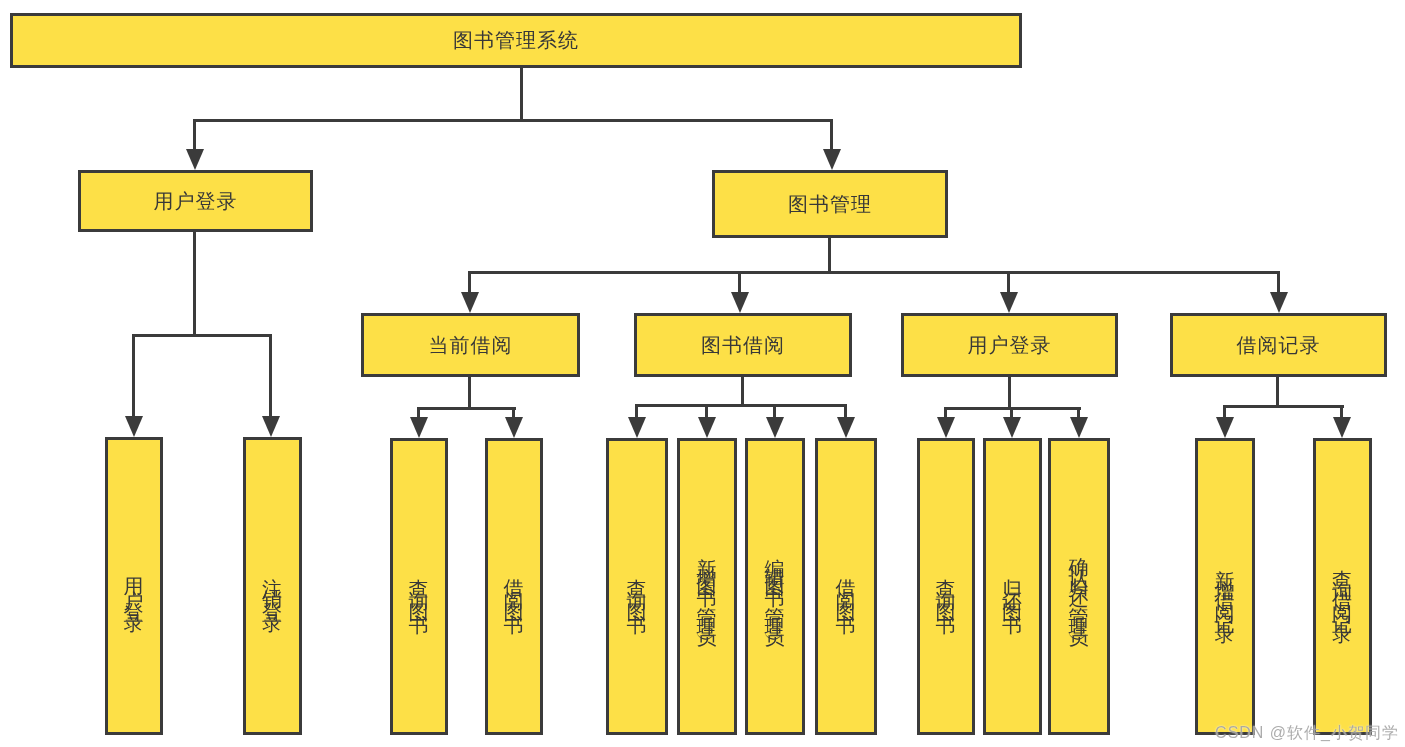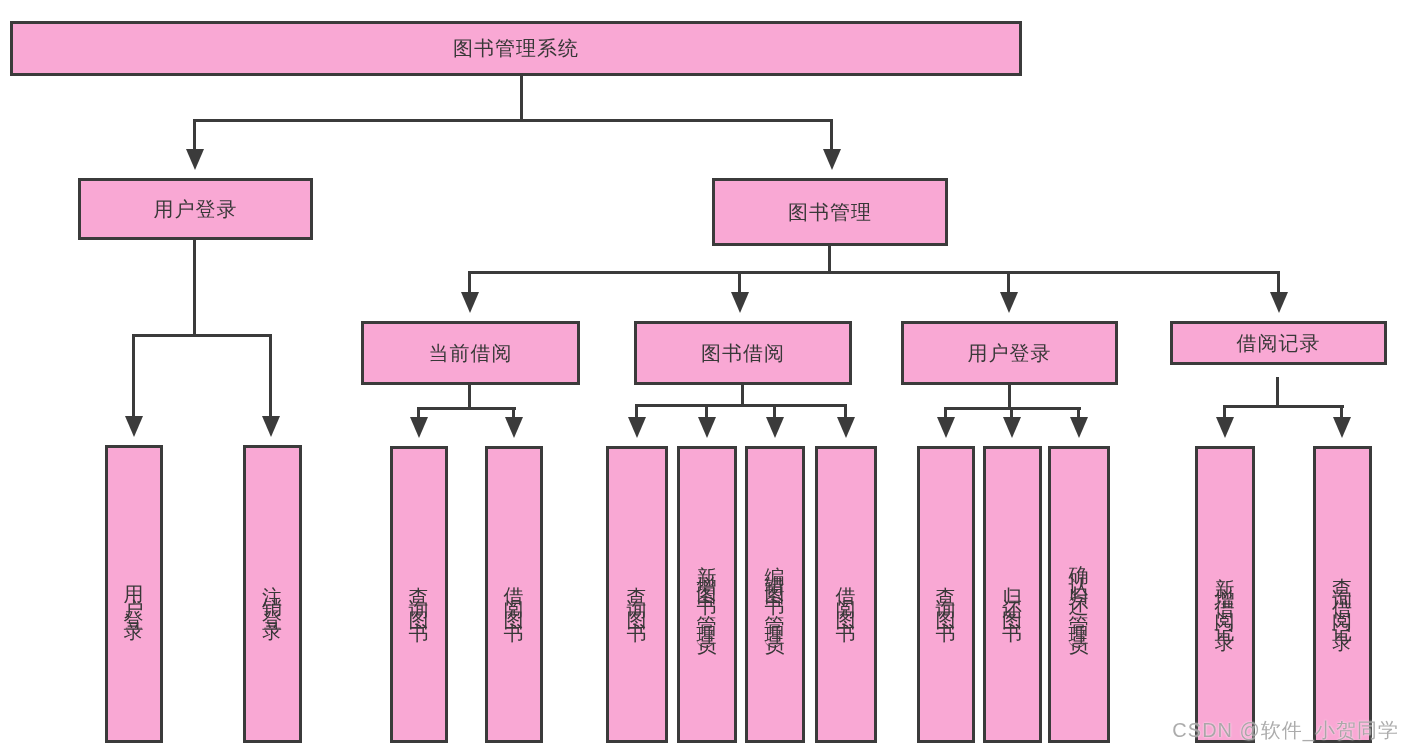--- a/index.html
+++ b/index.html
@@ -4,38 +4,38 @@
 <style>
   :root { --line:#3b3b3b; --text:#383838; --wm:#a6a6a6; --bg:#ffffff; }
   * { margin:0; padding:0; box-sizing:border-box; }
   html,body { background:var(--bg); }
   body {
     width:1405px; height:747px; position:relative; overflow:hidden;
     font-family:"Liberation Sans","DejaVu Sans",sans-serif;
   }
   .stage { position:absolute; inset:0; }
   .box {
-    position:absolute; border:3px solid var(--line); background:#f9a8d4;
+    position:absolute; border:3px solid var(--line); background:#fde047;
     display:flex; align-items:center; justify-content:center;
-    color:var(--text); font-size:20px; z-index:2;margin-top:8px;
+    color:var(--text); font-size:20px; z-index:2;
   }
   .hbox { letter-spacing:1px; white-space:nowrap; }
   .vbox {
     writing-mode:vertical-rl; text-orientation:mixed;
     letter-spacing:12px; line-height:1; font-size:20px;
   }
   .line { position:absolute; background:var(--line); z-index:1; }
   .ah {
     position:absolute; width:0; height:0; z-index:1;
     border-left:9px solid transparent; border-right:9px solid transparent;
     border-top:21px solid var(--line);
   }
   .watermark {
     position:absolute; right:6px; bottom:3px; color:var(--wm);
-    font-size:20px; letter-spacing:1px; z-index:6; opacity:.92;
+    font-size:16px; letter-spacing:1px; z-index:6; opacity:.92;
     text-shadow:0 0 2px #fff;
   }
 </style>
 </head>
 <body>
 
 <div class="stage">
 
   <div class="box hbox" style="left:10px; top:13px; width:1012px; height:55px;">
     <span>图书管理系统</span>
@@ -82,21 +82,21 @@
 
   <div class="box hbox" style="left:361px; top:313px; width:219px; height:64px;">
     <span>当前借阅</span>
   </div>
   <div class="box hbox" style="left:634px; top:313px; width:218px; height:64px;">
     <span>图书借阅</span>
   </div>
   <div class="box hbox" style="left:901px; top:313px; width:217px; height:64px;">
     <span>用户登录</span>
   </div>
-  <div class="box hbox" style="left:1170px; top:313px; width:217px; height:44px;">
+  <div class="box hbox" style="left:1170px; top:313px; width:217px; height:64px;">
     <span>借阅记录</span>
   </div>
 
   <div class="line" style="left:468px; top:377px; width:3px; height:33px;"></div>
   <div class="line" style="left:417px; top:407px; width:99px; height:3px;"></div>
   <div class="line" style="left:417px; top:407px; width:3px; height:11px;"></div>
   <div class="ah" style="left:410px; top:417px;"></div>
   <div class="line" style="left:512px; top:407px; width:3px; height:11px;"></div>
   <div class="ah" style="left:505px; top:417px;"></div>
 

